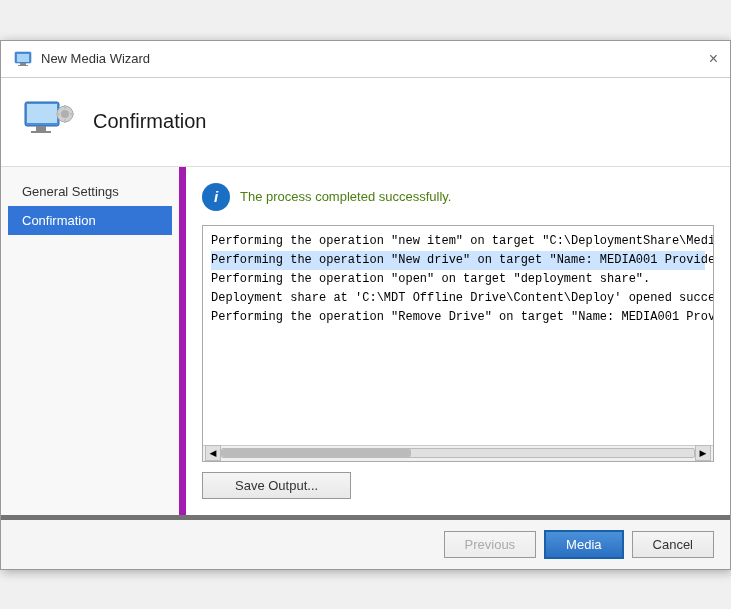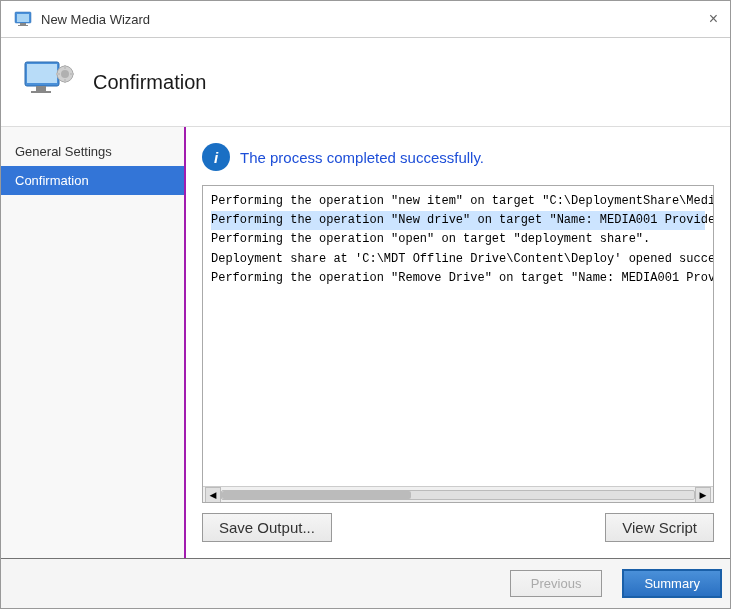--- a/index.html
+++ b/index.html
@@ -7,21 +7,21 @@
       font-family: 'Segoe UI', Tahoma, sans-serif;
       font-size: 13px;
       background: #f0f0f0;
       display: flex;
       align-items: center;
       justify-content: center;
       min-height: 100vh;
     }
     .window {
       width: 731px;
-      height: 609px;
+      height: 530px;
       background: #fff;
       border: 1px solid #999;
       box-shadow: 2px 2px 10px rgba(0,0,0,0.3);
       display: flex;
       flex-direction: column;
     }
     .title-bar {
       background: #fff;
       border-bottom: 1px solid #ccc;
       padding: 8px 12px;
@@ -62,22 +62,22 @@
       color: #1a1a1a;
     }
     .main-body {
       display: flex;
       flex: 1;
       overflow: hidden;
     }
     .sidebar {
       width: 185px;
       background: #f8f8f8;
-      border-right: 2px solid #a21caf;
-      padding: 10px 0;
+      border-right: 7px solid #a21caf;
+      padding: 10px 7px;
     }
     .sidebar-item {
       padding: 7px 14px;
       cursor: pointer;
       color: #333;
       font-size: 13px;
     }
     .sidebar-item.active {
       background: #3375d7;
       color: #fff;
@@ -104,22 +104,22 @@
       color: #fff;
       display: flex;
       align-items: center;
       justify-content: center;
       font-style: italic;
       font-weight: bold;
       font-size: 15px;
       flex-shrink: 0;
     }
     .status-text {
-      color: #1d4ed8;
-      font-size: 15px;
+      color: #4d7c0f;
+      font-size: 13px;
     }
     .log-container {
       flex: 1;
       border: 1px solid #aaa;
       background: #fff;
       overflow: hidden;
       display: flex;
       flex-direction: column;
       position: relative;
     }
@@ -175,36 +175,36 @@
       font-size: 9px;
       cursor: pointer;
       flex-shrink: 0;
     }
     .log-buttons {
       display: flex;
       justify-content: space-between;
       margin-top: 10px;
     }
     .btn {
-      padding: 5px 16px;
-      font-size: 15px;
+      padding: 5px 32px;
+      font-size: 13px;
       border: 1px solid #999;
       background: linear-gradient(to bottom, #f5f5f5, #e8e8e8);
       cursor: pointer;
       color: #333;
       min-width: 90px;
       text-align: center;
     }
     .footer {
-      border-top: 1px solid #737373;
-      padding: 10px 8px;
+      border-top: 5px solid #737373;
+      padding: 10px 16px;
       display: flex;
       justify-content: flex-end;
       align-items: center;
-      gap: 20px;
+      gap: 8px;
       background: #f5f5f5;
     }
     .btn-footer {
       padding: 5px 20px;
       font-size: 13px;
       border: 1px solid #999;
       background: linear-gradient(to bottom, #f5f5f5, #e8e8e8);
       cursor: pointer;
       color: #333;
       min-width: 75px;
@@ -288,22 +288,22 @@
           <div class="scrollbar-arrow">◀</div>
           <div class="scrollbar-track">
             <div class="scrollbar-thumb"></div>
           </div>
           <div class="scrollbar-arrow">▶</div>
         </div>
       </div>
 
       <div class="log-buttons">
         <button class="btn">Save Output...</button>
-        <button class="btn">View Script</button>
       </div>
     </div>
   </div>
 
   <div class="footer">
     <button class="btn-footer disabled">Previous</button>
-    <button class="btn-footer primary">Summary</button>
+    <button class="btn-footer primary">Media</button>
+    <button class="btn-footer">Cancel</button>
   </div>
 </div>
 
 </body></html>

